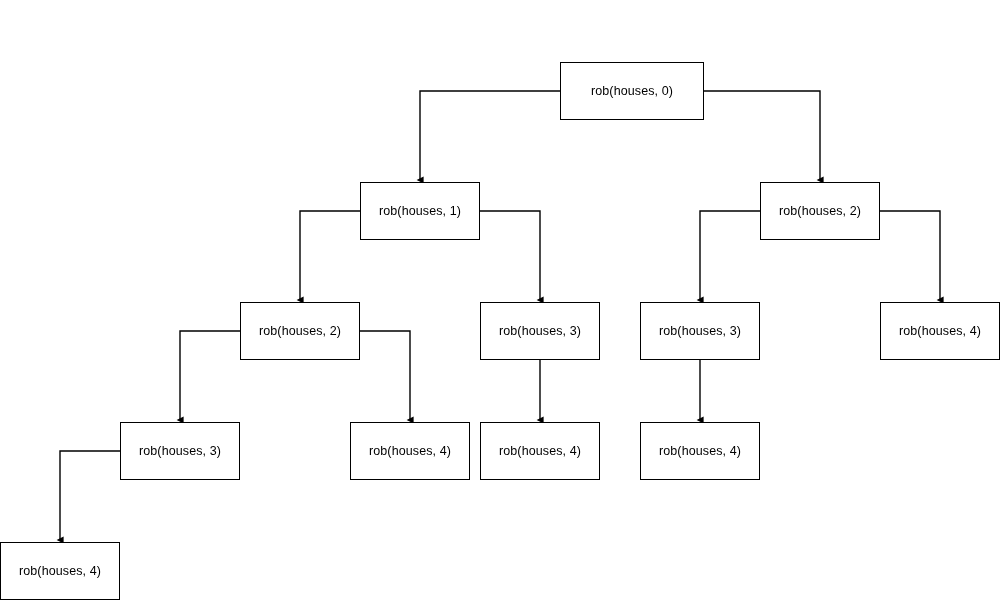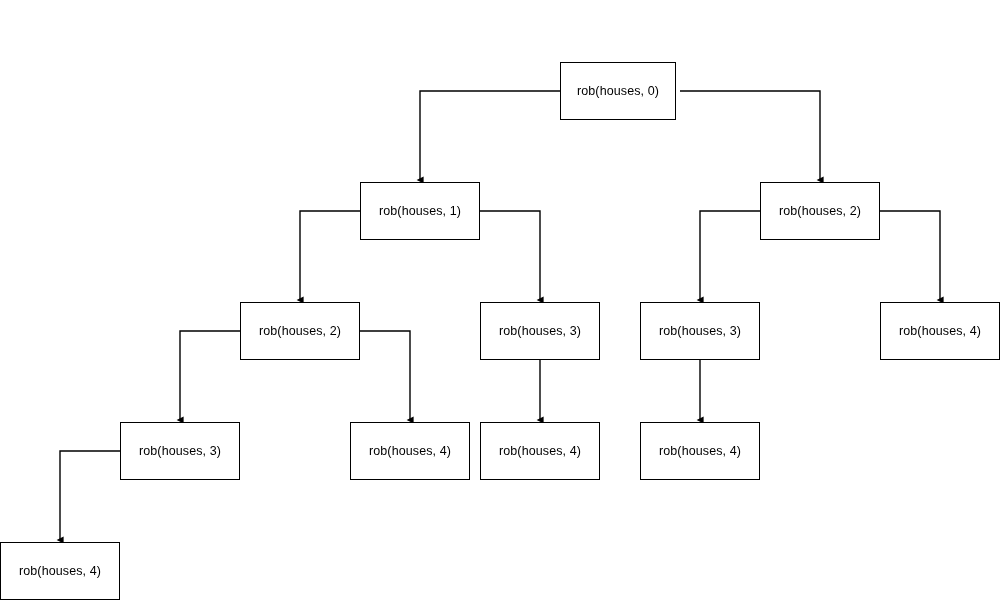--- a/index.html
+++ b/index.html
@@ -68,21 +68,21 @@
         <path d="M 880 211 L 940 211 L 940 300" fill="none" stroke="#000000" stroke-width="1.4" marker-end="url(#arrowhead)"></path>
         <path d="M 240 331 L 180 331 L 180 420" fill="none" stroke="#000000" stroke-width="1.4" marker-end="url(#arrowhead)"></path>
         <path d="M 360 331 L 410 331 L 410 420" fill="none" stroke="#000000" stroke-width="1.4" marker-end="url(#arrowhead)"></path>
         <path d="M 540 360 L 540 420" fill="none" stroke="#000000" stroke-width="1.4" marker-end="url(#arrowhead)"></path>
         <path d="M 700 360 L 700 420" fill="none" stroke="#000000" stroke-width="1.4" marker-end="url(#arrowhead)"></path>
         <path d="M 120 451 L 60 451 L 60 540" fill="none" stroke="#000000" stroke-width="1.4" marker-end="url(#arrowhead)"></path>
       </g>
   </svg>
 
   <div id="node-layer">
-      <div class="node" style="left: 560px; top: 62px; width: 116px; height: 58px;">
+      <div class="node" style="left: 560px; top: 62px; width: 144px; height: 58px;">
         <span>rob(houses, 0)</span>
       </div>
       <div class="node" style="left: 360px; top: 182px; width: 120px; height: 58px; text-align: right;">
         <span>rob(houses, 1)</span>
       </div>
       <div class="node" style="left: 760px; top: 182px; width: 120px; height: 58px;">
         <span>rob(houses, 2)</span>
       </div>
       <div class="node" style="left: 240px; top: 302px; width: 120px; height: 58px;">
         <span>rob(houses, 2)</span>

